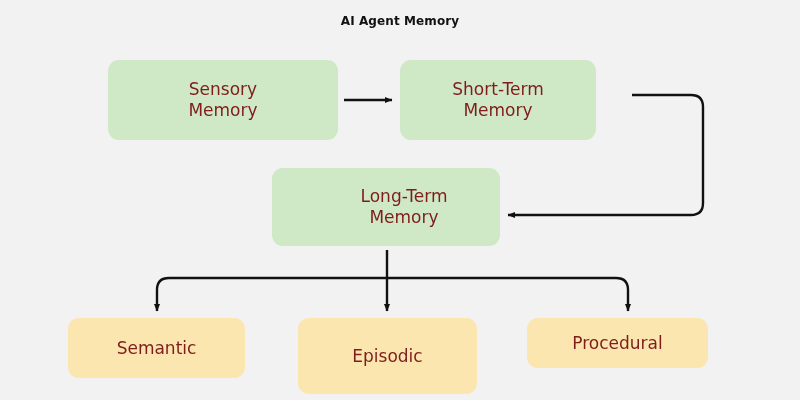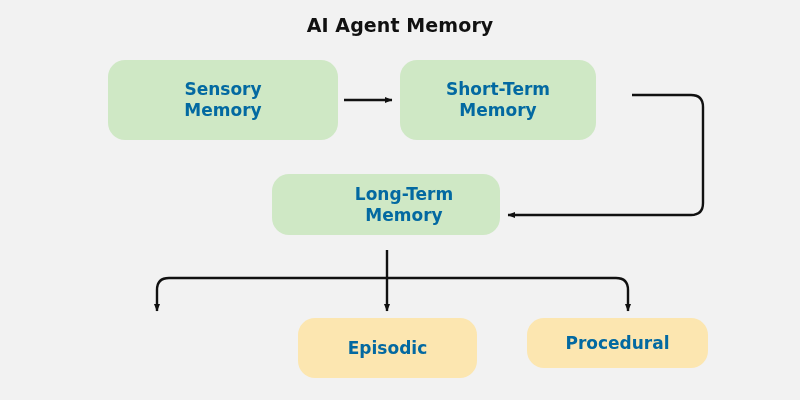--- a/index.html
+++ b/index.html
@@ -19,59 +19,59 @@
     width: 800px;
     height: 400px;
     background: #f2f2f2;
   }
   #title {
     position: absolute;
     left: 0;
     top: 14px;
     width: 800px;
     text-align: center;
-    font-size: 19px;
+    font-size: 12px;
     font-weight: bold;
     color: #111111;
     letter-spacing: 0.1px;
   }
   #connectors {
     position: absolute;
     left: 0;
     top: 0;
     width: 800px;
     height: 400px;
     pointer-events: none;
   }
   .node {
     position: absolute;
     box-sizing: border-box;
     display: flex;
     align-items: center;
     justify-content: center;
     text-align: center;
-    border-radius: 17px;
-    color: #0369a1;
-    font-weight: bold;
+    border-radius: 11px;
+    color: #7f1d1d;
+    font-weight: normal;
     line-height: 1.22;
   }
   .node-green {
     background: #cfe8c5;
     font-size: 17px;
   }
   .node-orange {
     background: #fce6b0;
     font-size: 17px;
   }
   
   #node-sensory    { left: 108px; top: 60px;  width: 230px; height: 80px; }
   #node-short      { left: 400px; top: 60px;  width: 196px; height: 80px; }
-  #node-long       { left: 272px; top: 174px; width: 228px; height: 61px; padding-left: 36px; }
+  #node-long       { left: 272px; top: 168px; width: 228px; height: 78px; padding-left: 36px; }
   #node-semantic   { left: 68px;  top: 318px; width: 177px; height: 60px; }
-  #node-episodic   { left: 298px; top: 318px; width: 179px; height: 60px; }
+  #node-episodic   { left: 298px; top: 318px; width: 179px; height: 76px; }
   #node-procedural { left: 527px; top: 318px; width: 181px; height: 50px; }
 
   .node-label {
     display: block;
     white-space: pre-line;
   }
 </style>
 </head>
 <body>
 
@@ -105,20 +105,23 @@
   <div class="node node-green" id="node-short">
     <span class="node-label">Short-Term
 Memory</span>
   </div>
 
   <div class="node node-green" id="node-long">
     <span class="node-label">Long-Term
 Memory</span>
   </div>
 
+  <div class="node node-orange" id="node-semantic">
+    <span class="node-label">Semantic</span>
+  </div>
 
   <div class="node node-orange" id="node-episodic">
     <span class="node-label">Episodic</span>
   </div>
 
   <div class="node node-orange" id="node-procedural">
     <span class="node-label">Procedural</span>
   </div>
 
 </div>

